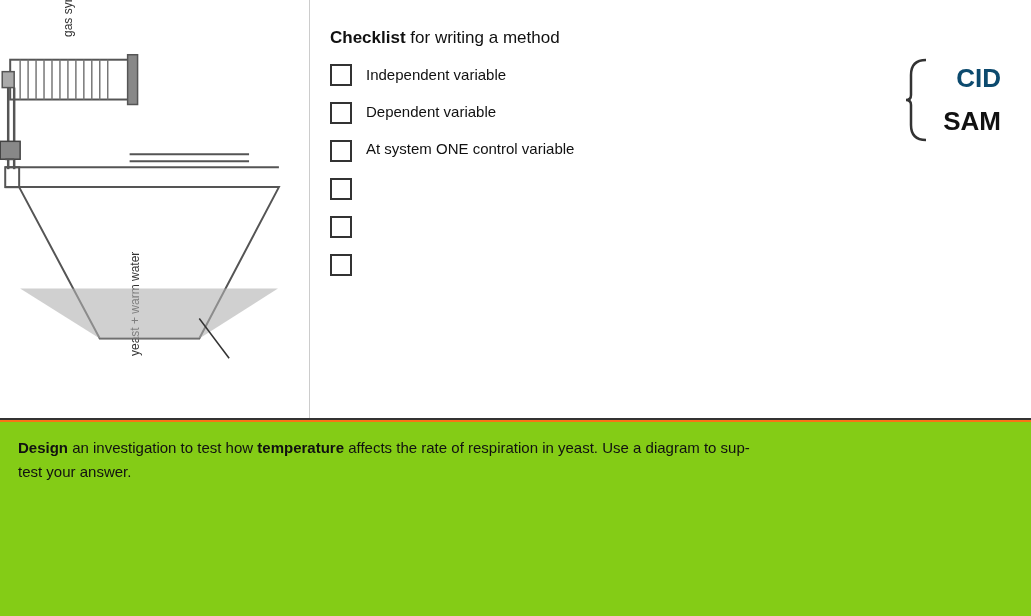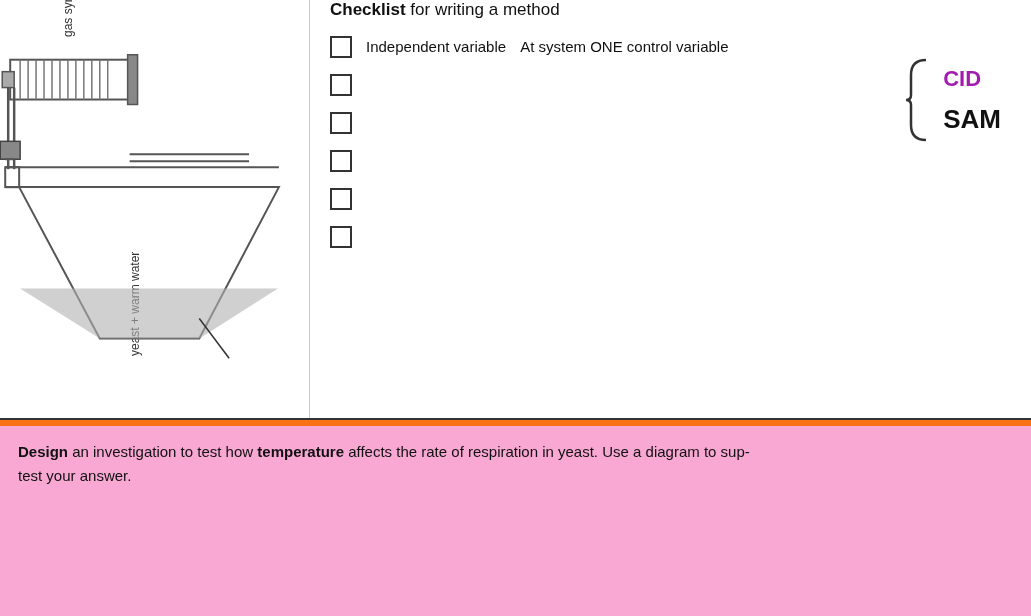--- a/index.html
+++ b/index.html
@@ -67,21 +67,21 @@
       position: absolute;
       top: 0;
       left: 0;
       width: 100%;
       height: 100%;
     }
 
     
     .checklist-area {
       flex: 1;
-      padding: 0 20px 18px 20px;
+      padding: 28px 20px 18px 20px;
       position: relative;
     }
 
     .checklist-title {
       font-size: 17px;
       font-weight: normal;
       margin-bottom: 14px;
       color: #111;
     }
 
@@ -105,21 +105,21 @@
     .checkbox-item {
       width: 22px;
       height: 22px;
       border: 2px solid #333;
       background: white;
       flex-shrink: 0;
     }
 
     .labels-col {
       display: flex;
-      flex-direction: row;
+      flex-direction: column;
       gap: 14px;
       flex: 1;
     }
 
     .checklist-label {
       font-size: 15px;
       color: #111;
       line-height: 1.4;
       padding-top: 2px;
     }
@@ -140,39 +140,39 @@
       margin-right: 12px;
     }
 
     .cid-sam-labels {
       display: flex;
       flex-direction: column;
       gap: 12px;
     }
 
     .cid-label {
-      font-size: 22px;
-      font-weight: bold;
-      color: #a21caf;
-      text-align: left;
+      font-size: 26px;
+      font-weight: bold;
+      color: #0c4a6e;
+      text-align: right;
     }
 
     .sam-label {
       font-size: 26px;
       font-weight: bold;
       color: #111;
       text-align: left;
     }
 
     
     .bottom-section {
       flex: 1;
       padding: 14px 18px 10px 18px;
-      background: #f9a8d4;
-      border-top: 6px solid #f97316;
+      background: #84cc16;
+      border-top: 2px solid #f97316;
     }
 
     .bottom-text {
       font-size: 15px;
       color: #111;
       line-height: 1.6;
     }
 
     .bottom-text strong {
       font-weight: bold;
@@ -251,20 +251,21 @@
           <div class="checkbox-item"></div>
           <div class="checkbox-item"></div>
           <div class="checkbox-item"></div>
           <div class="checkbox-item"></div>
           <div class="checkbox-item"></div>
           <div class="checkbox-item"></div>
         </div>
 
         <div class="labels-col">
           <div class="checklist-label">Independent variable</div>
+          <div class="checklist-label">Dependent variable</div>
           <div class="checklist-label">At system ONE control variable</div>
         </div>
 
       </div>
 
       <div class="cid-sam-area">
 
         <svg class="brace-svg" viewBox="0 0 30 90">
           <path d="M 25 5 Q 10 5 10 20 L 10 40 Q 10 45 5 45 Q 10 45 10 50 L 10 70 Q 10 85 25 85" fill="none" stroke="#333" stroke-width="2.5"></path>
         </svg>

